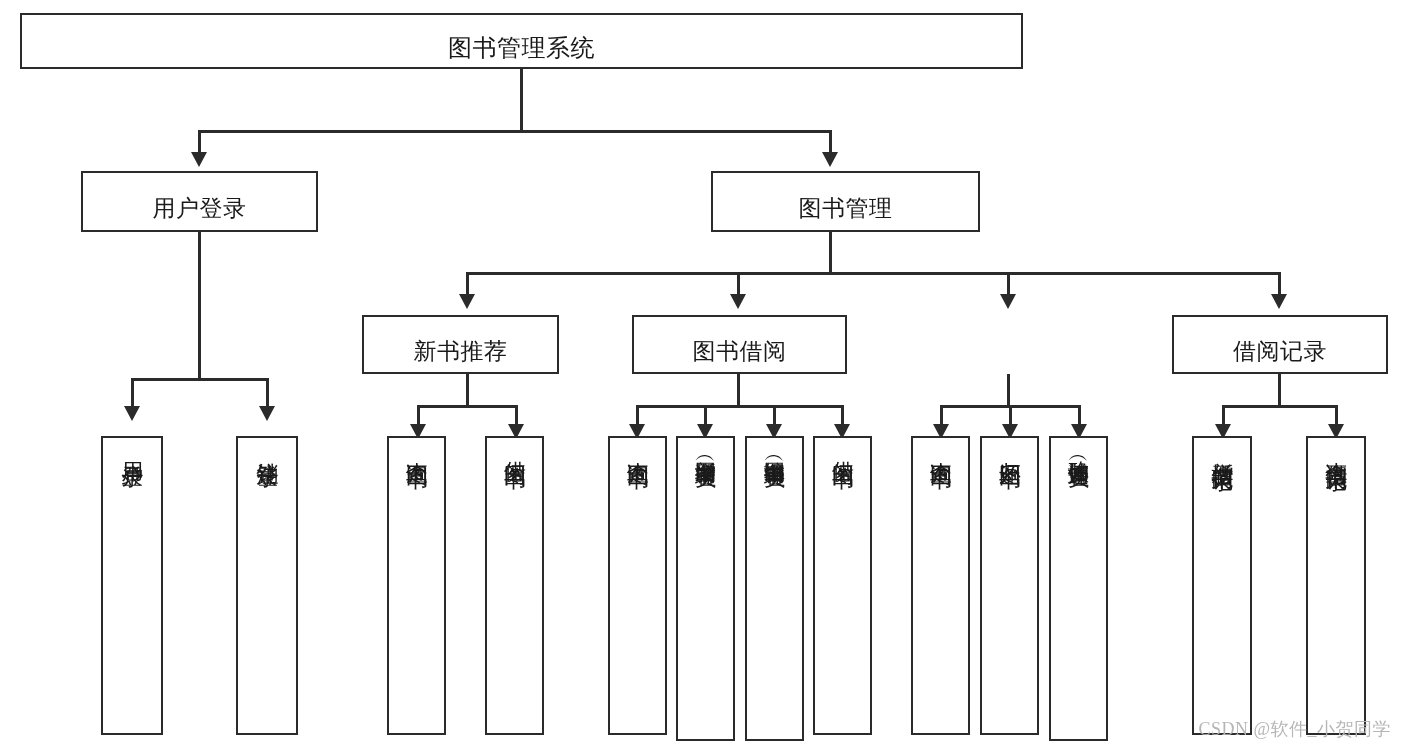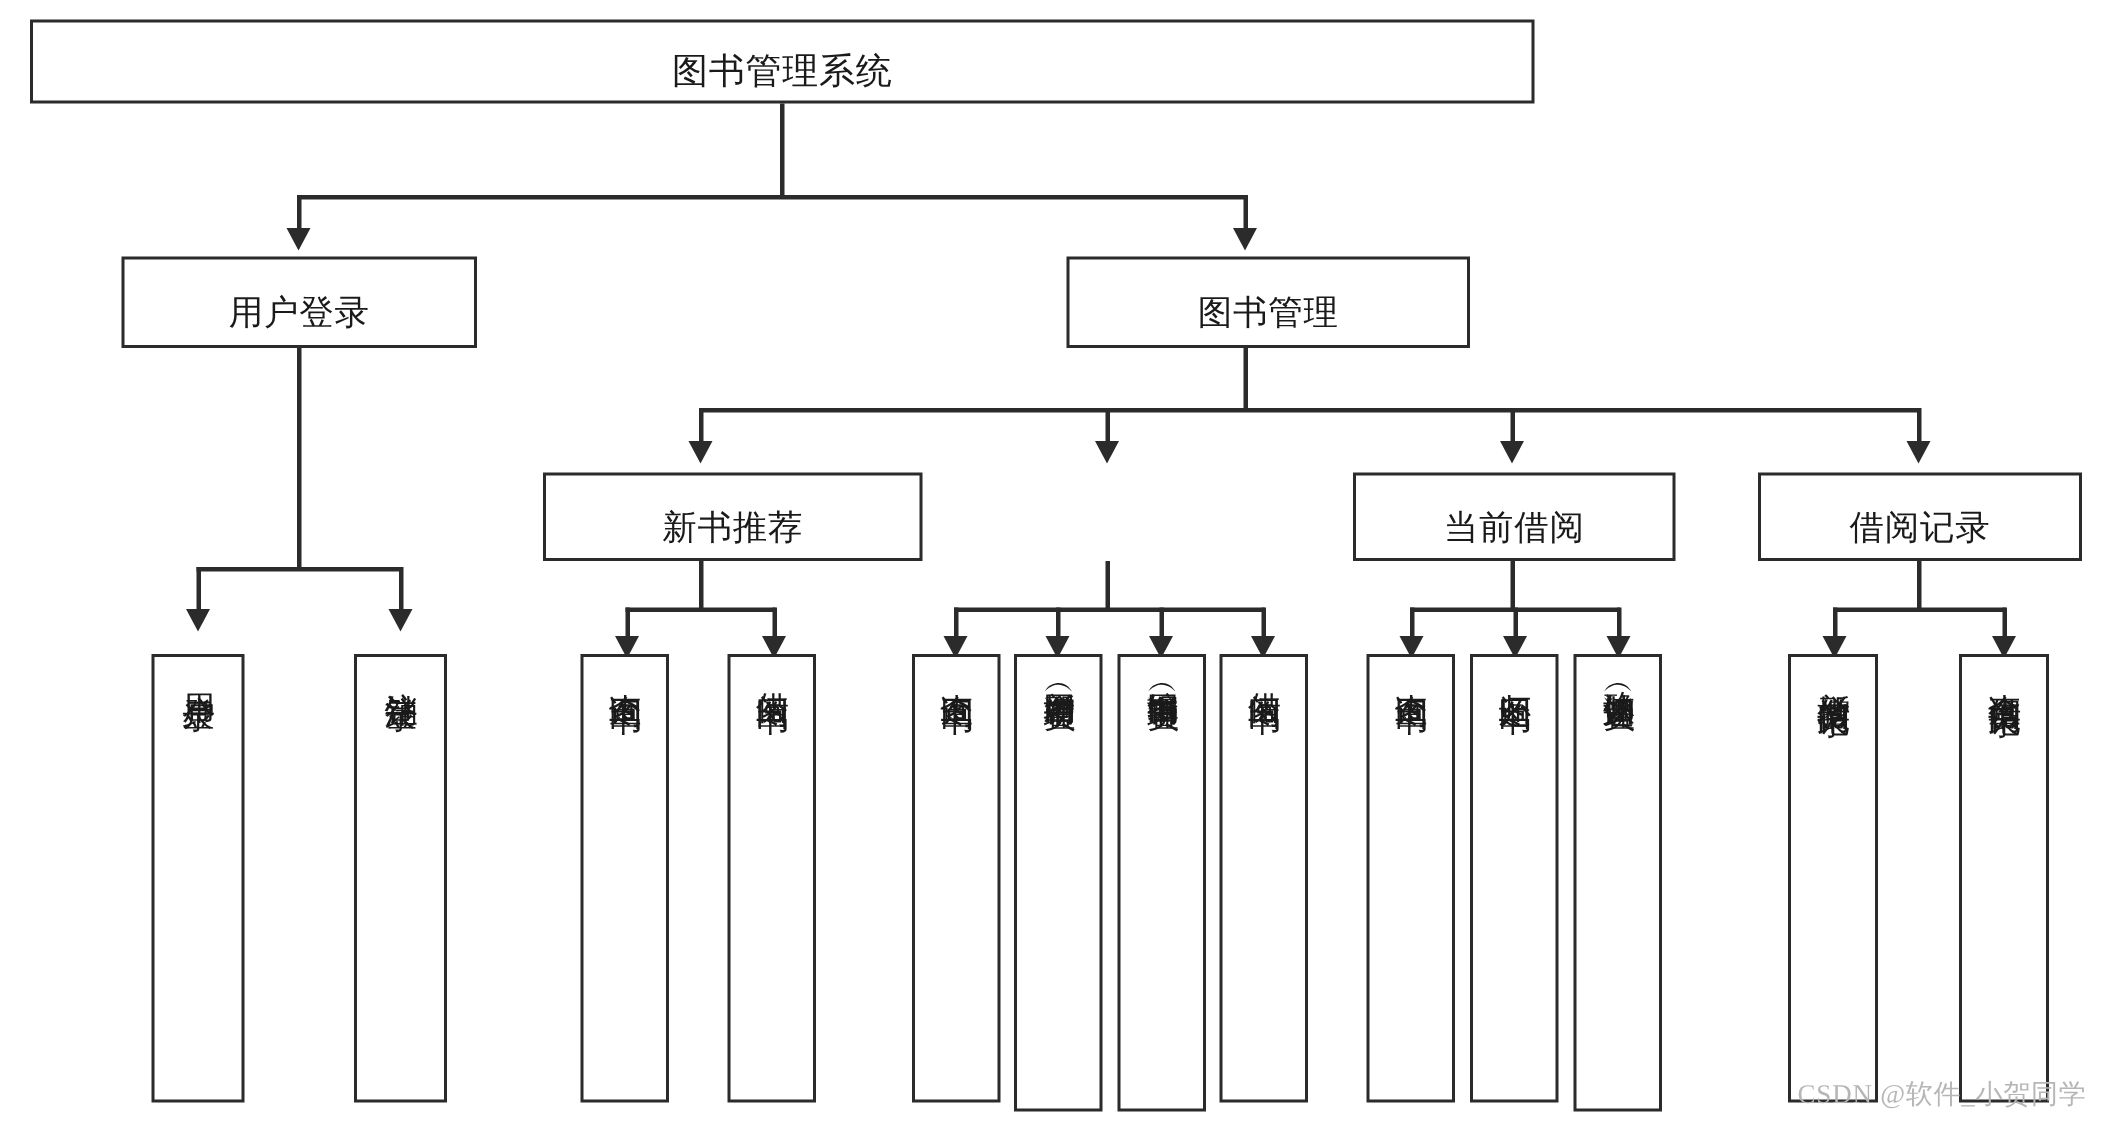--- a/index.html
+++ b/index.html
@@ -115,25 +115,25 @@
   <div class="ln h" style="left:466px;top:272px;width:814px;"></div>
   <div class="ln v" style="left:466px;top:272px;height:24px;"></div>
   <div class="ln v" style="left:737px;top:272px;height:24px;"></div>
   <div class="ln v" style="left:1007px;top:272px;height:24px;"></div>
   <div class="ln v" style="left:1278px;top:272px;height:24px;"></div>
   <div class="arrow" style="left:459px;top:294px;"></div>
   <div class="arrow" style="left:730px;top:294px;"></div>
   <div class="arrow" style="left:1000px;top:294px;"></div>
   <div class="arrow" style="left:1271px;top:294px;"></div>
 
-  <div class="node h" style="left:362px;top:315px;width:253px;height:59px;">
+  <div class="node h" style="left:362px;top:315px;width:197px;height:59px;">
     <span class="label">新书推荐</span>
   </div>
-  <div class="node h" style="left:902px;top:315px;width:215px;height:59px;">
-    <span class="label">当前借阅</span>
+  <div class="node h" style="left:632px;top:315px;width:215px;height:59px;">
+    <span class="label">图书借阅</span>
   </div>
   <div class="node h" style="left:1172px;top:315px;width:216px;height:59px;">
     <span class="label">借阅记录</span>
   </div>
 
   <div class="ln v" style="left:466px;top:374px;height:33px;"></div>
   <div class="ln h" style="left:417px;top:405px;width:100px;"></div>
   <div class="ln v" style="left:417px;top:405px;height:22px;"></div>
   <div class="ln v" style="left:515px;top:405px;height:22px;"></div>
   <div class="arrow" style="left:410px;top:424px;"></div>

